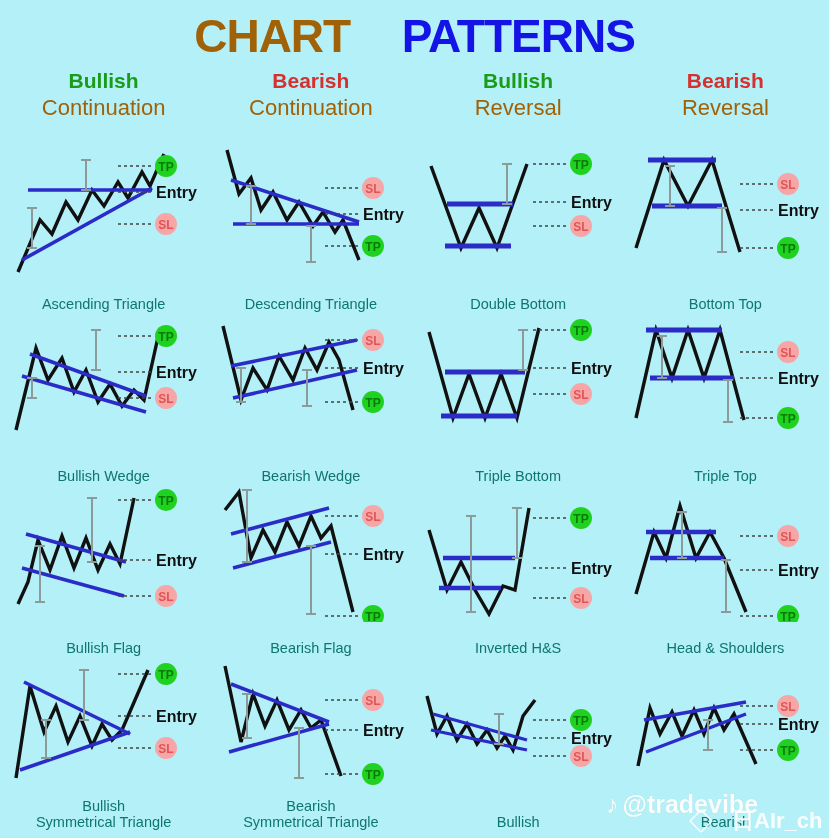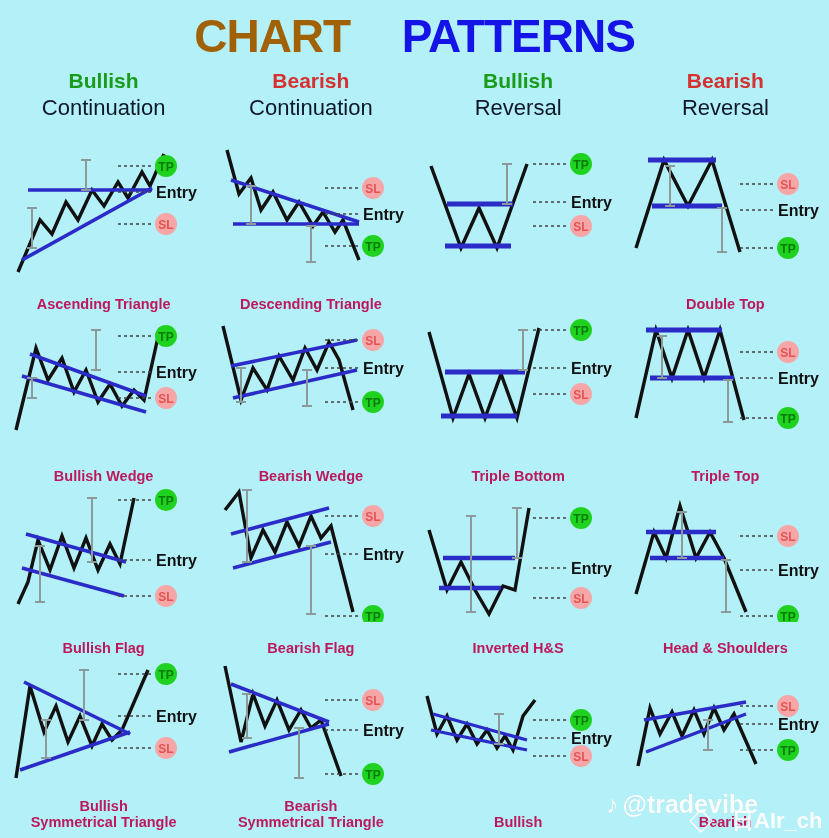--- a/index.html
+++ b/index.html
@@ -22,21 +22,21 @@
   #title .w1{color:#a16207;}
   #title .w2{color:#1414e6;margin-left:28px;}
 
   #headers{
     display:flex;
     height:74px;
     padding-top:4px;
   }
   .hcol{flex:1;text-align:center;}
   .hcol .h1{font-size:21px;font-weight:bold;line-height:26px;}
-  .hcol .h2{font-size:22px;color:#0f172a;line-height:27px;}
+  .hcol .h2{font-size:22px;color:#a16207;line-height:27px;}
   .bull{color:#1a9c1a;}
   .bear{color:#d63030;}
 
   #grid{
     display:flex;
     flex-wrap:wrap;
     width:829px;
   }
   .cell{
     width:207.25px;
@@ -44,22 +44,22 @@
     position:relative;
     box-sizing:border-box;
   }
   .cell svg{display:block;width:207px;height:136px;}
   .cap{
     position:absolute;
     left:0;right:0;
     bottom:2px;
     text-align:center;
     font-size:14.5px;
-    font-weight:bold;
-    color:#be185d;
+    font-weight:normal;
+    color:#0f766e;
     line-height:16px;
   }
   .cap.two{bottom:0px;}
 
   
   .wm{position:absolute;pointer-events:none;}
   #wm-tiktok{
     left:606px;top:790px;
     font-size:25px;color:#ffffff;font-weight:bold;
     opacity:.92;
@@ -176,20 +176,23 @@
           <line x1="118" y1="22" x2="152" y2="22" stroke="#444444" stroke-width="1.6" stroke-dasharray="3,3"></line>
           <circle cx="166" cy="22" r="11" fill="#1fd21f"></circle>
           <text x="166" y="27" fill="#0a7a0a" font-size="12" font-weight="bold" text-anchor="middle" font-family="&quot;Liberation Sans&quot;, sans-serif">TP</text>
           <line x1="118" y1="60" x2="152" y2="60" stroke="#444444" stroke-width="1.6" stroke-dasharray="3,3"></line>
           <text x="156" y="66" fill="#111" font-size="16" font-weight="bold" font-family="&quot;Liberation Sans&quot;, sans-serif">Entry</text>
           <line x1="118" y1="84" x2="152" y2="84" stroke="#444444" stroke-width="1.6" stroke-dasharray="3,3"></line>
           <circle cx="166" cy="84" r="11" fill="#f6a6a6"></circle>
           <text x="166" y="89" fill="#e05555" font-size="12" font-weight="bold" text-anchor="middle" font-family="&quot;Liberation Sans&quot;, sans-serif">SL</text>
         </g>
       </svg>
+      <div class="cap">
+        <div>Double Bottom</div>
+      </div>
     </div>
     <div class="cell">
       <svg viewBox="0 0 207 136">
         <g>
           <polyline points="14,106 42,18 66,64 90,18 118,110" fill="none" stroke="#111111" stroke-width="3.4" stroke-linecap="butt" stroke-linejoin="miter"></polyline>
           <line x1="26" y1="18" x2="94" y2="18" stroke="#2b2bc8" stroke-width="5"></line>
           <line x1="30" y1="64" x2="100" y2="64" stroke="#2b2bc8" stroke-width="5"></line>
           <line x1="48" y1="24" x2="48" y2="64" stroke="#8c9a9a" stroke-width="2"></line>
           <line x1="43" y1="24" x2="53" y2="24" stroke="#8c9a9a" stroke-width="2"></line>
           <line x1="43" y1="64" x2="53" y2="64" stroke="#8c9a9a" stroke-width="2"></line>
@@ -202,21 +205,21 @@
           <circle cx="166" cy="42" r="11" fill="#f6a6a6"></circle>
           <text x="166" y="47" fill="#e05555" font-size="12" font-weight="bold" text-anchor="middle" font-family="&quot;Liberation Sans&quot;, sans-serif">SL</text>
           <line x1="118" y1="68" x2="152" y2="68" stroke="#444444" stroke-width="1.6" stroke-dasharray="3,3"></line>
           <text x="156" y="74" fill="#111" font-size="16" font-weight="bold" font-family="&quot;Liberation Sans&quot;, sans-serif">Entry</text>
           <line x1="118" y1="106" x2="152" y2="106" stroke="#444444" stroke-width="1.6" stroke-dasharray="3,3"></line>
           <circle cx="166" cy="106" r="11" fill="#1fd21f"></circle>
           <text x="166" y="111" fill="#0a7a0a" font-size="12" font-weight="bold" text-anchor="middle" font-family="&quot;Liberation Sans&quot;, sans-serif">TP</text>
         </g>
       </svg>
       <div class="cap">
-        <div>Double Top</div>
+        <div>Bottom Top</div>
       </div>
     </div>
     <div class="cell">
       <svg viewBox="0 0 207 136">
         <g>
           <polyline points="16,116 36,34 48,66 62,44 74,78 86,56 98,88 110,70 122,92 134,76 144,86 160,14" fill="none" stroke="#111111" stroke-width="3.4" stroke-linecap="butt" stroke-linejoin="miter"></polyline>
           <line x1="30" y1="40" x2="146" y2="82" stroke="#2b2bc8" stroke-width="3.6"></line>
           <line x1="22" y1="62" x2="146" y2="98" stroke="#2b2bc8" stroke-width="3.6"></line>
           <line x1="32" y1="64" x2="32" y2="84" stroke="#8c9a9a" stroke-width="2"></line>
           <line x1="27" y1="64" x2="37" y2="64" stroke="#8c9a9a" stroke-width="2"></line>

